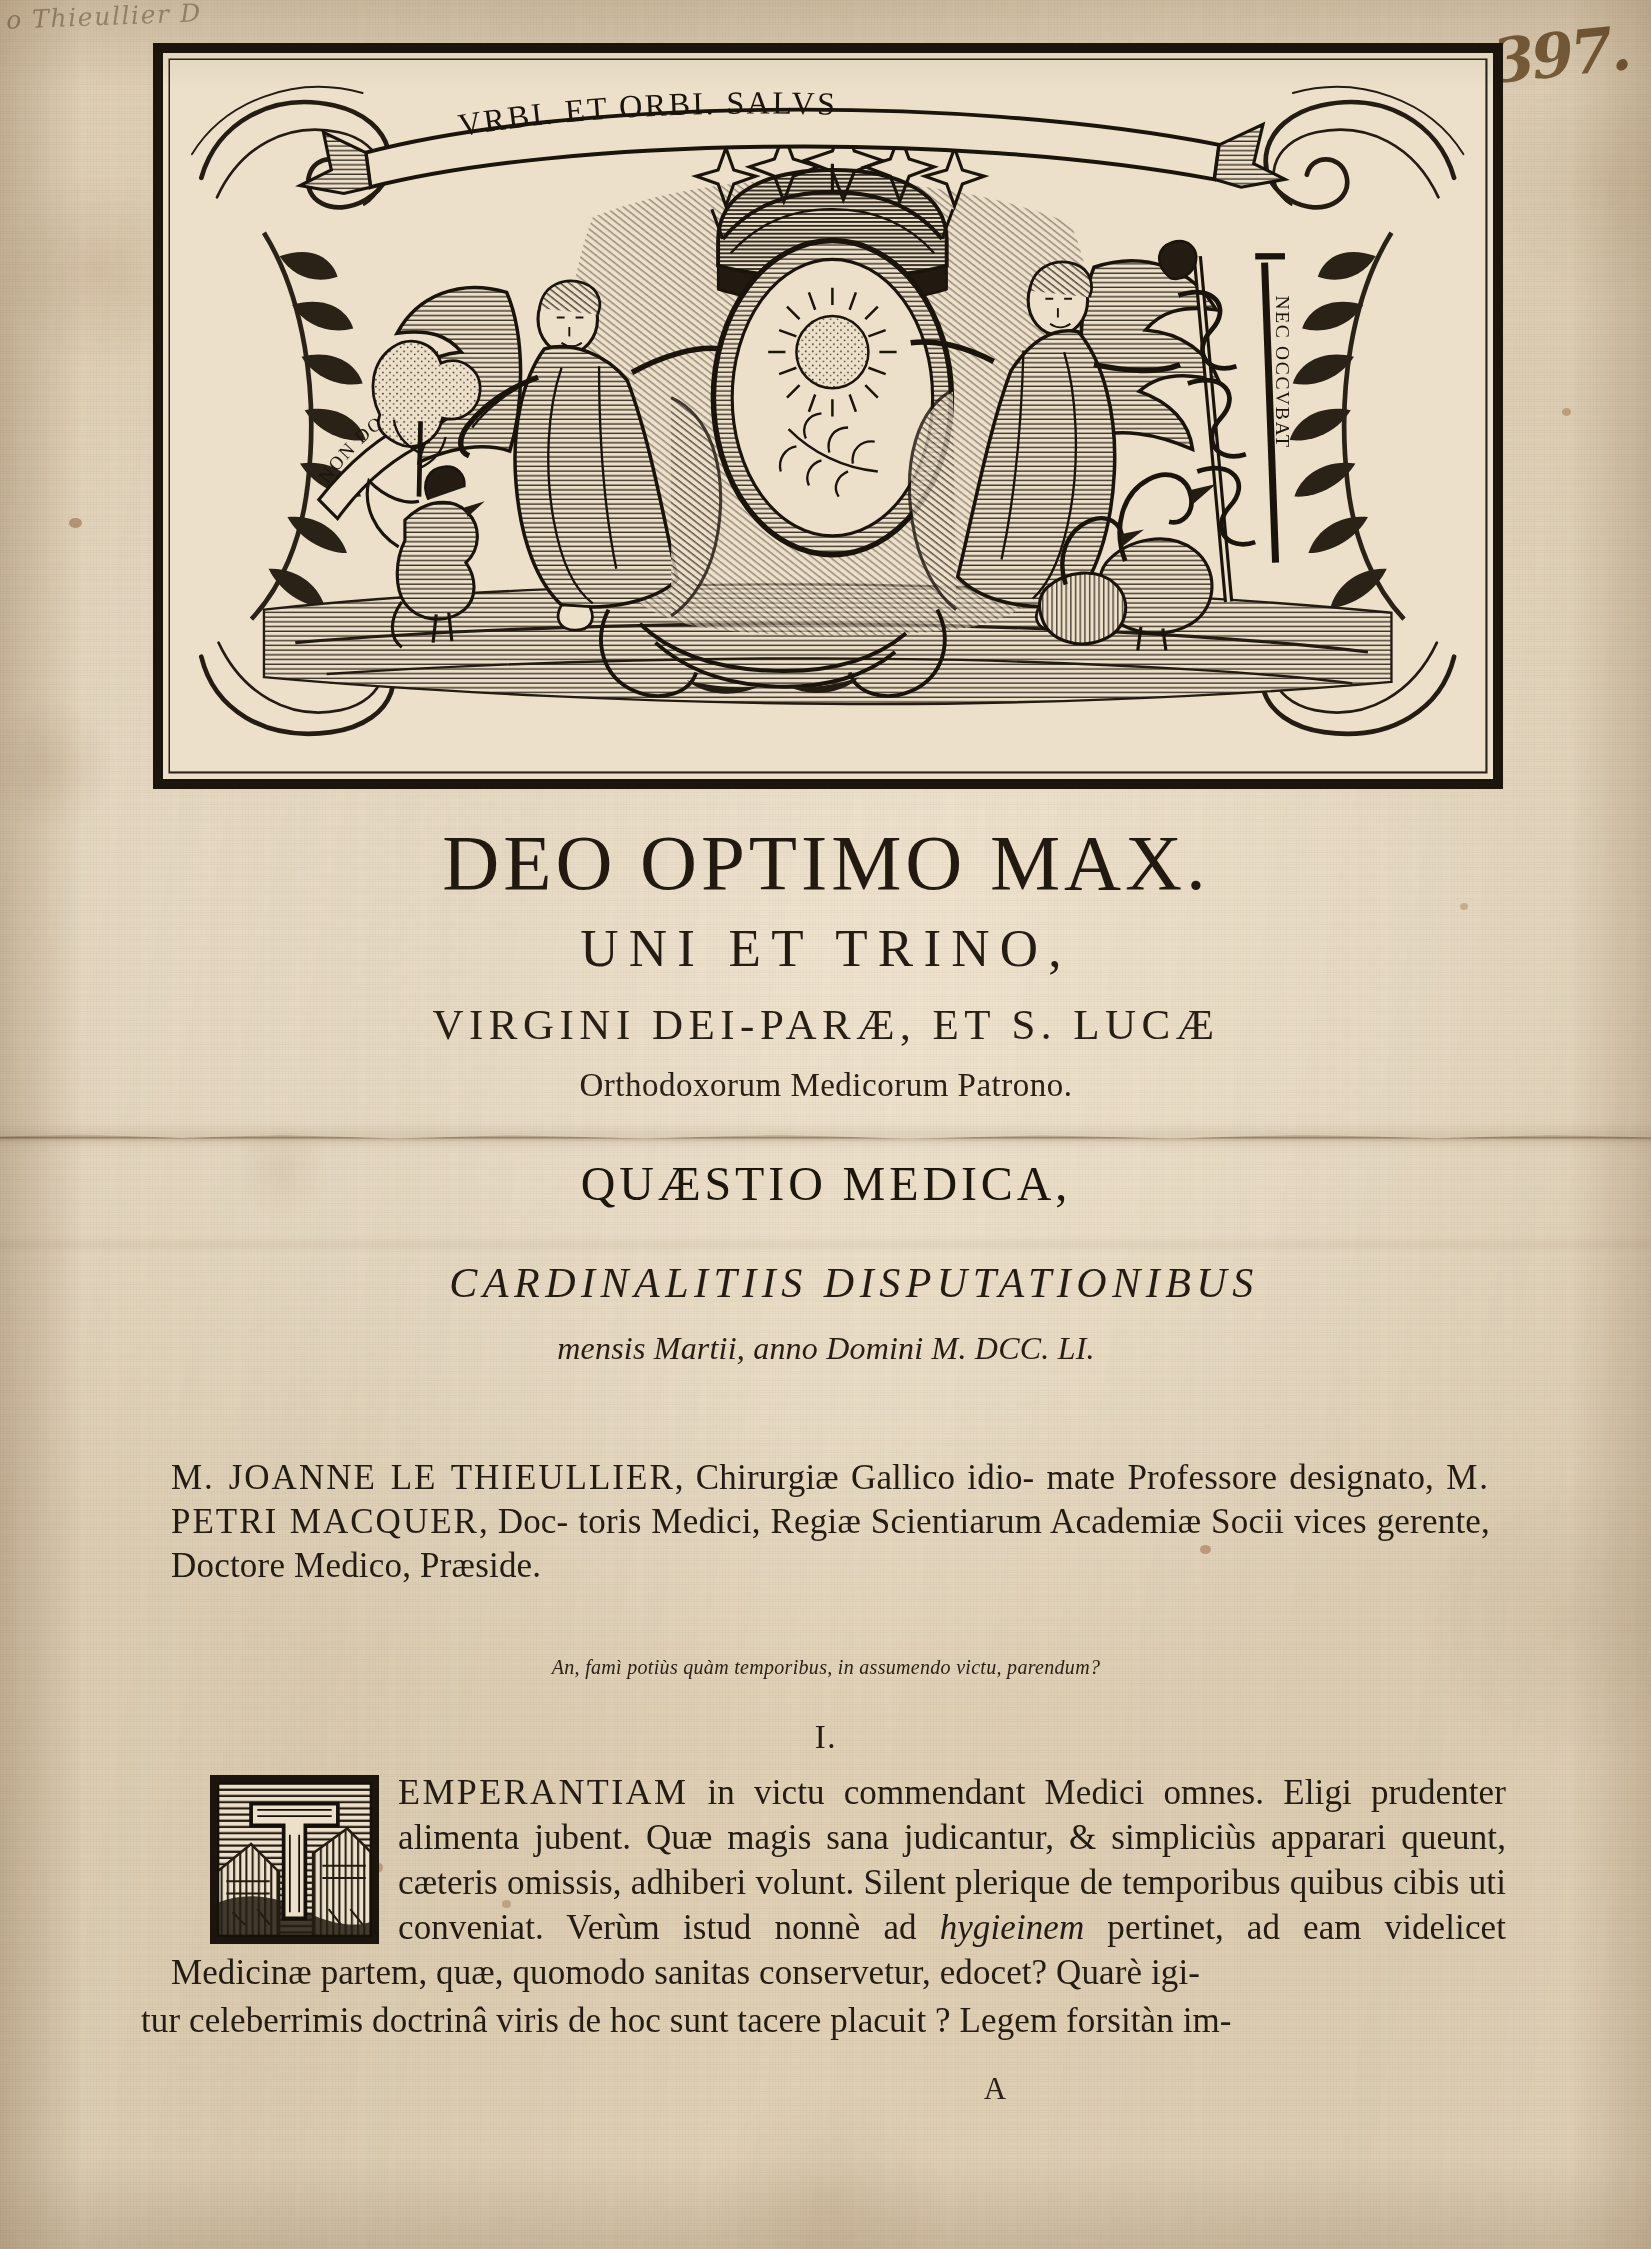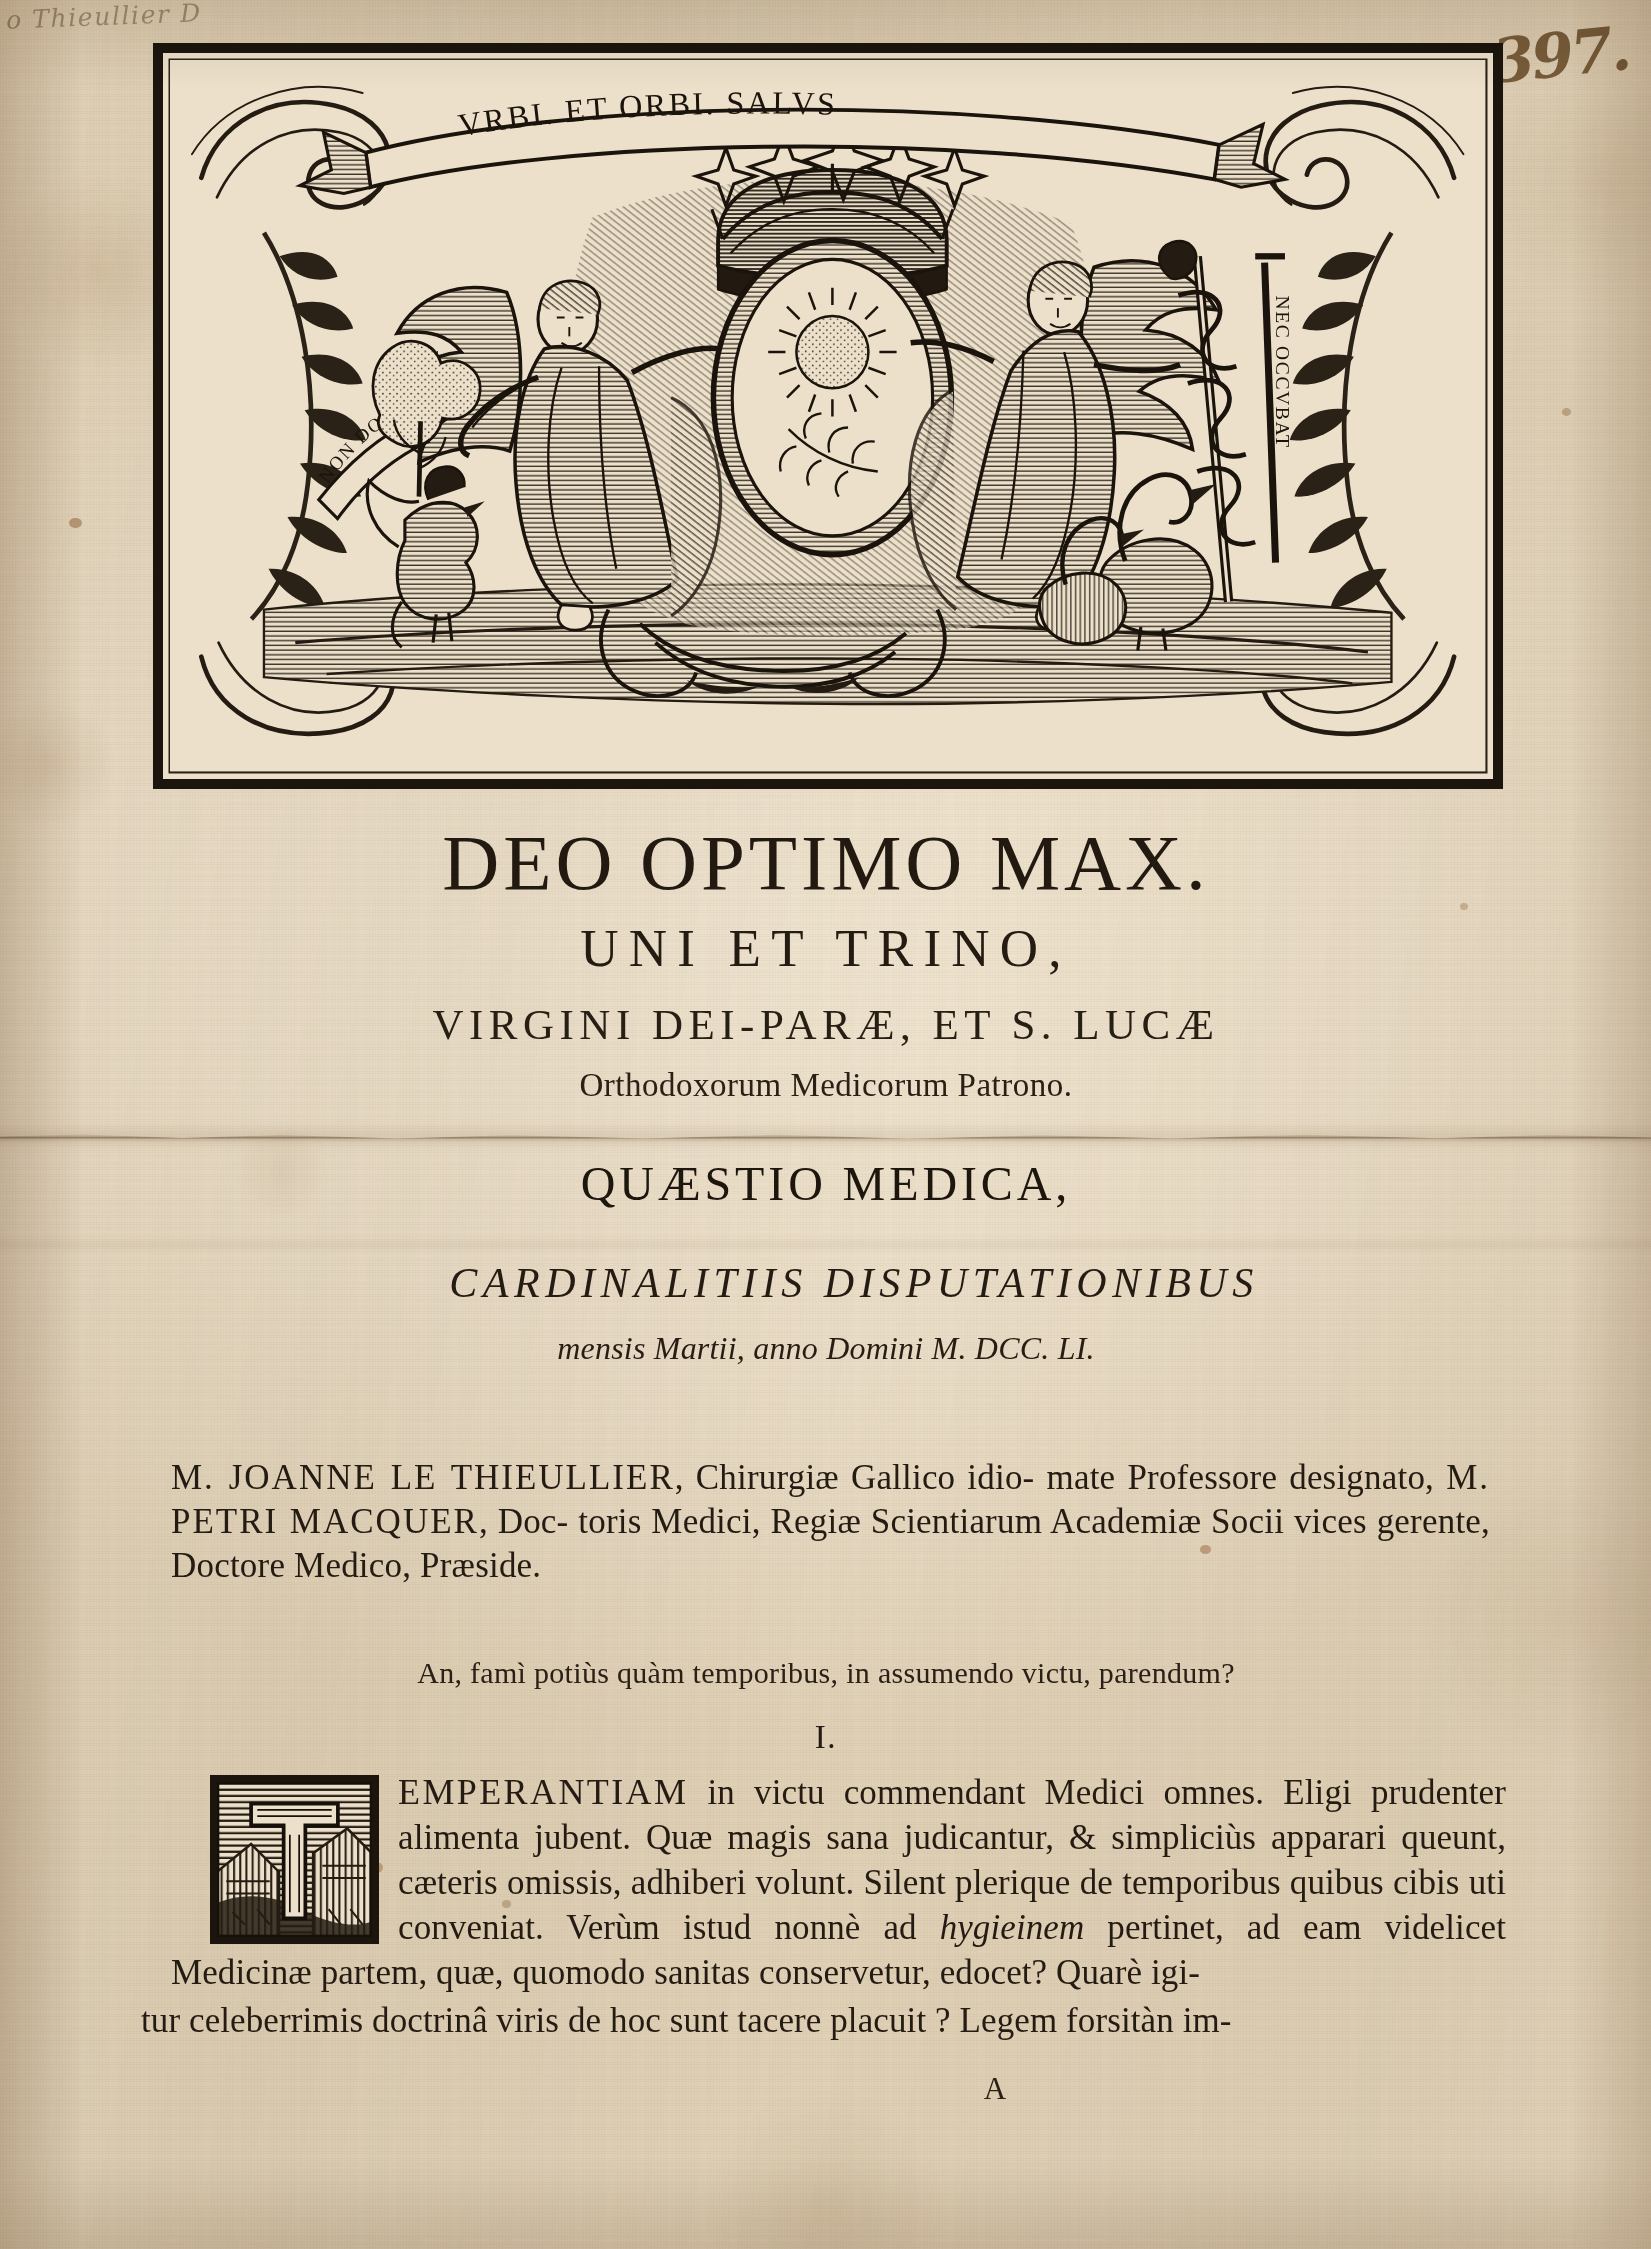--- a/index.html
+++ b/index.html
@@ -136,21 +136,21 @@
 
   .attrib {
     position: absolute; left: 171px; top: 1456px; width: 1319px;
     font-size: 35px; line-height: 44px; color: #241b12;
     text-align: justify; text-align-last: left; letter-spacing: 0.2px;
   }
   .attrib .caps { letter-spacing: 2px; }
 
   .question {
     position: absolute; left: 0; width: 100%; top: 1656px; text-align: center;
-    font-size: 30px; letter-spacing: 0.3px; color: #2a2016;
+    font-style: italic; font-size: 20px; letter-spacing: 0.3px; color: #2a2016;
   }
 
   .sec-num {
     position: absolute; left: 0; width: 100%; top: 1719px; text-align: center;
     font-size: 33px; color: #241b12; letter-spacing: 1.6px;
   }
 
   
   .body-wrap {
     position: absolute; left: 171px; top: 1770px; width: 1335px;

